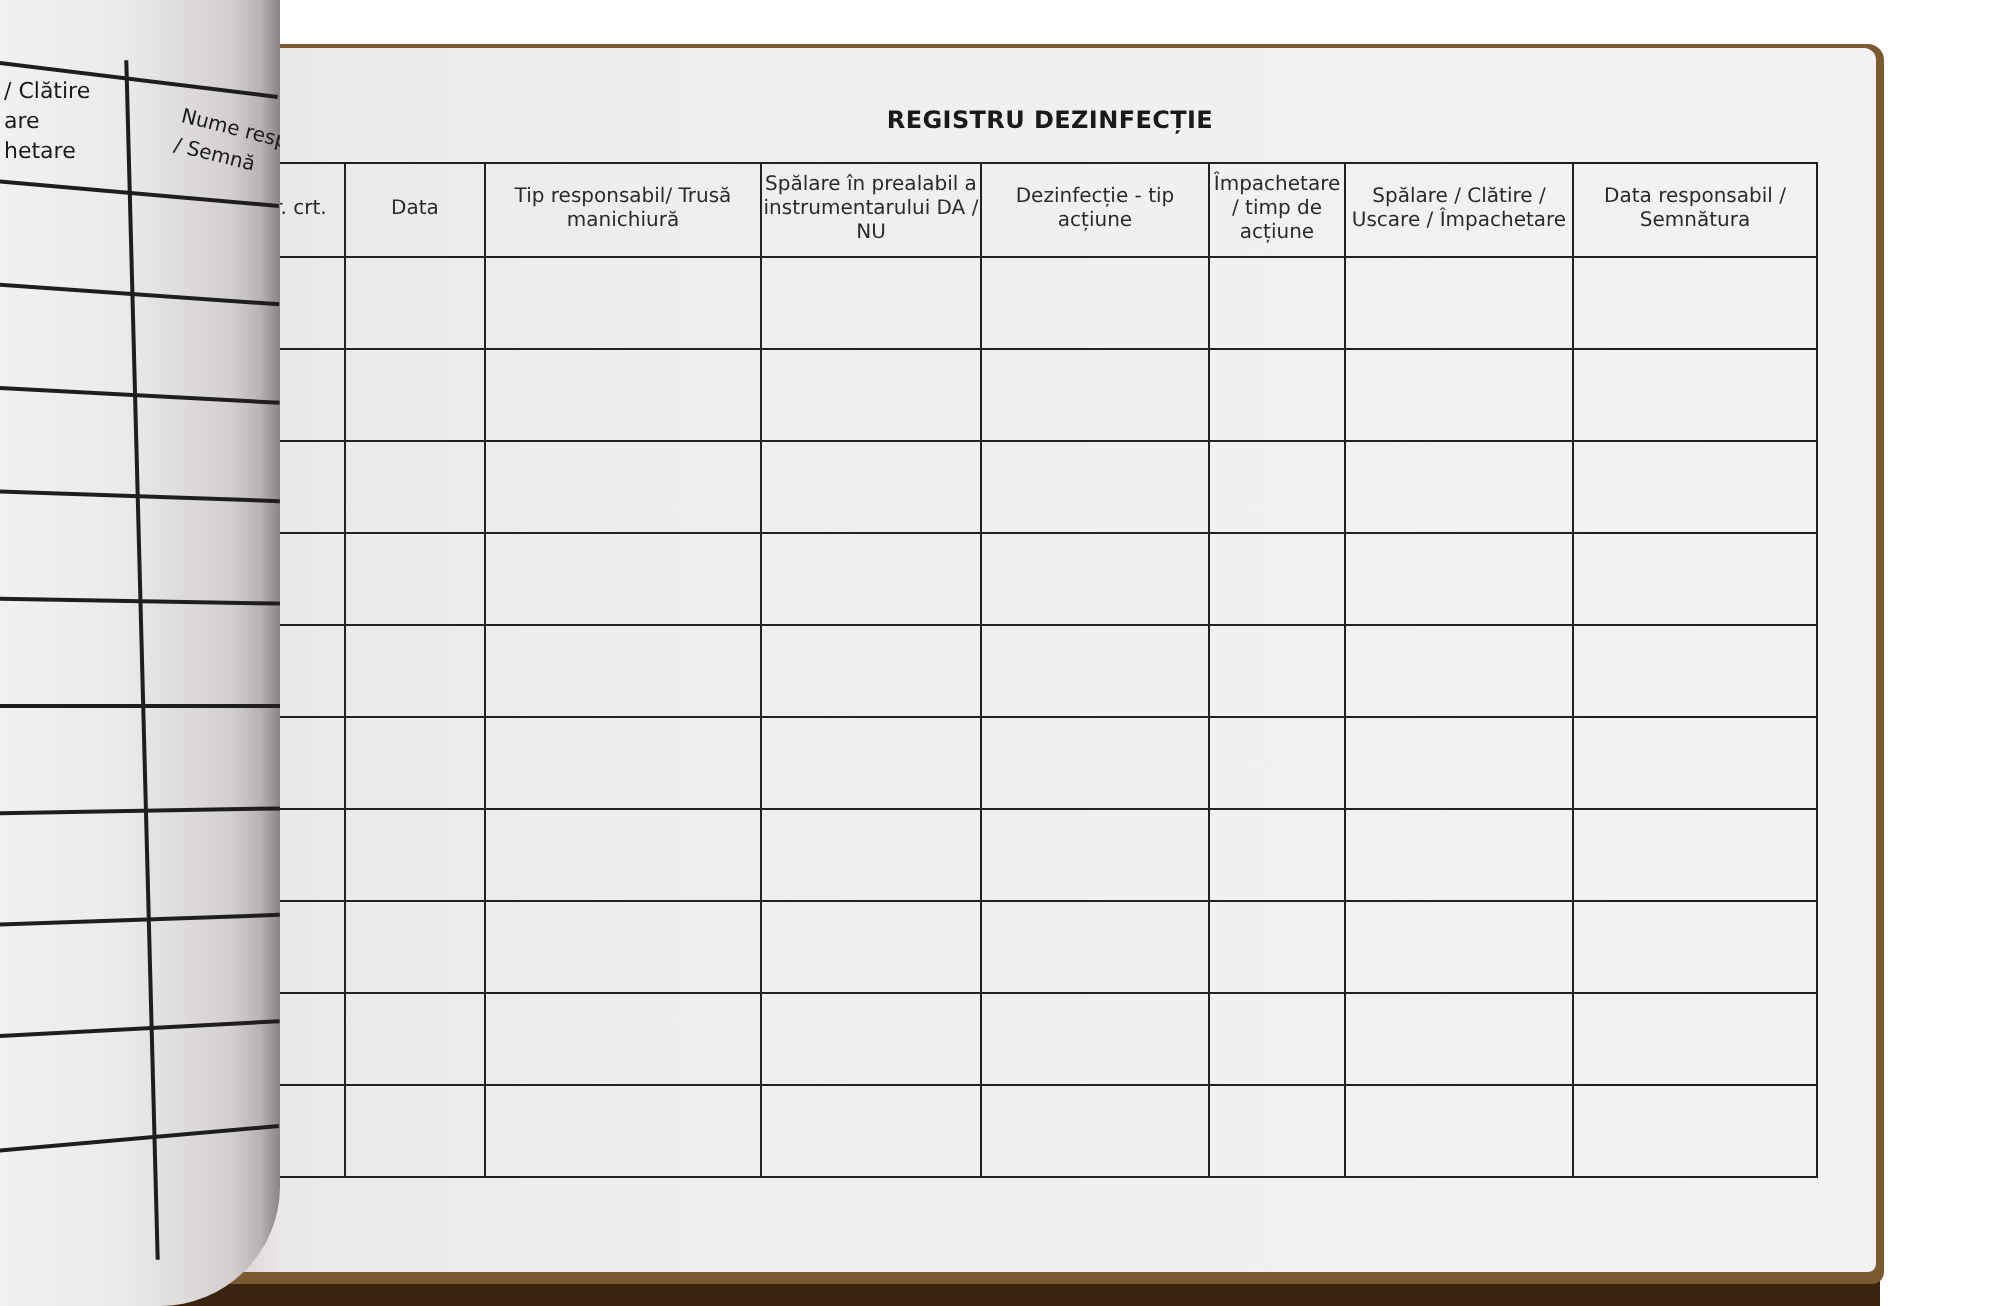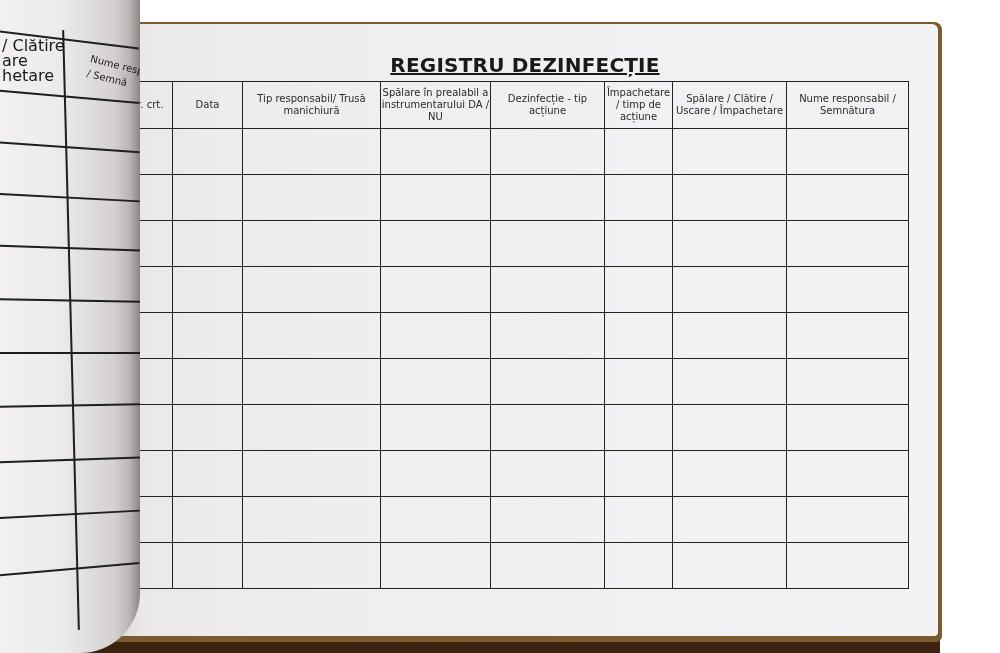--- a/index.html
+++ b/index.html
@@ -28,27 +28,26 @@
     overflow:hidden;
   }
   .left-page .lp-line-h {
     position:absolute; left:0; width:160px; height:2px; background:#1e1e1e;
     transform-origin:left center;
   }
   .left-page .lp-line-v {
     position:absolute; top:30px; width:2px; background:#1e1e1e;
   }
   .left-page .lp-text {
-    position:absolute; font-size:16px; color:#1a1a1a; line-height:15px;
+    position:absolute; font-size:11px; color:#1a1a1a; line-height:15px;
   }
   .title {
     position:absolute; left:0; width:100%; top:29px;
-    text-align:center; font-weight:bold; font-size:20px; color:#1a1a1a;
+    text-align:center; font-weight:bold; font-size:12px; color:#1a1a1a;
     letter-spacing:0.2px;
-    text-decoration:underline;
   }
   table.register {
     position:absolute; left:8px; top:57px; width:788px;
     border-collapse:collapse; table-layout:fixed;
   }
   table.register th, table.register td {
     border:1.5px solid #222;
     padding:0;
   }
   table.register th {
@@ -79,21 +78,21 @@
     </colgroup>
     <thead>
       <tr>
         <th>Nr. crt.</th>
         <th>Data</th>
         <th>Tip responsabil/ Trusă manichiură</th>
         <th>Spălare în prealabil a instrumentarului DA / NU</th>
         <th>Dezinfecție - tip acțiune</th>
         <th>Împachetare / timp de acțiune</th>
         <th>Spălare / Clătire / Uscare / Împachetare</th>
-        <th>Nume responsabil / Semnătura</th>
+        <th>Data responsabil / Semnătura</th>
       </tr>
     </thead>
     <tbody id="register-body">
         <tr>
           <td></td>
           <td></td>
           <td></td>
           <td></td>
           <td></td>
           <td></td>

